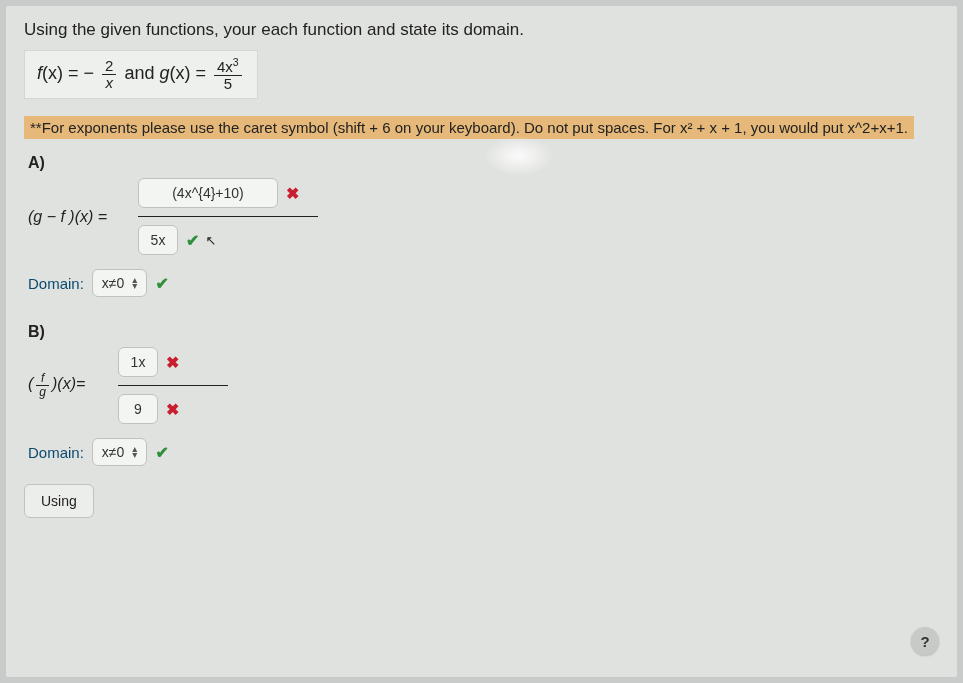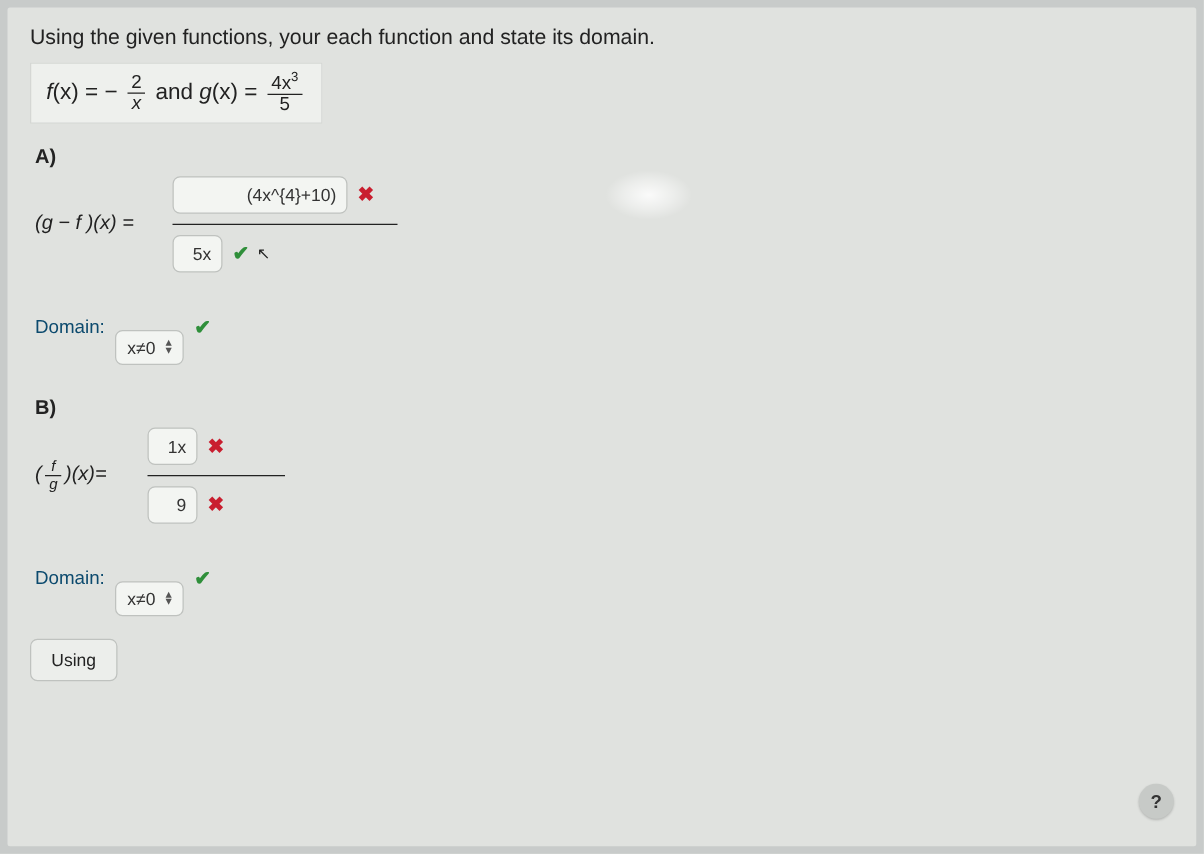--- a/index.html
+++ b/index.html
@@ -87,21 +87,21 @@
   }
   .input-row { display: flex; align-items: center; gap: 8px; }
   .text-input {
     font-family: Arial, sans-serif;
     font-size: 14px;
     padding: 6px 8px;
     border: 1px solid #bfc2bf;
     border-radius: 6px;
     background: #f3f5f2;
     color: #333;
-    text-align: right;
+    text-align: center;
   }
   .w-lg { width: 140px; }
   .w-sm { width: 40px; }
   .mark { font-weight: bold; font-size: 16px; }
   .mark.wrong { color: #c91e2f; }
   .mark.right { color: #2f8f3a; }
   .domain-row {
     display: flex;
     align-items: center;
     gap: 8px;
@@ -112,21 +112,20 @@
     display: inline-flex;
     align-items: center;
     gap: 8px;
     padding: 5px 9px;
     border: 1px solid #bfc2bf;
     border-radius: 6px;
     background: #f3f5f2;
     font-size: 14px;
     color: #333;
     cursor: pointer;
-    margin-top: 32px;
   }
   .select-box .caret {
     font-size: 10px;
     color: #555;
     line-height: 0.6;
   }
   .check-btn {
     display: inline-block;
     padding: 8px 16px;
     border: 1px solid #bfc2bf;
@@ -174,20 +173,23 @@
 <body>
 
 <div class="page">
 
   <div class="instruction">Using the given functions, your each function and state its domain.</div>
 
   <div class="formula-box">
     <span class="fn">f</span><span>(x)</span><span> = − </span><span class="frac"><span class="num">2</span><span class="den"><span class="fn">x</span></span></span><span> and </span><span class="fn">g</span><span>(x)</span><span> = </span><span class="frac"><span class="num"><span>4x</span><sup>3</sup></span><span class="den">5</span></span>
   </div>
 
+  <div class="highlight-wrap">
+    <span class="highlight">**For exponents please use the caret symbol (shift + 6 on your keyboard). Do not put spaces. For x² + x + 1, you would put x^2+x+1.</span>
+  </div>
 
   
   <div class="part-label">A)</div>
 
   <div class="problem">
     <div class="lhs">
       (<span class="fn">g</span> − <span class="fn">f</span> )(<span class="fn">x</span>) =
     </div>
     <div class="fraction-stack">
       <div class="input-row">

